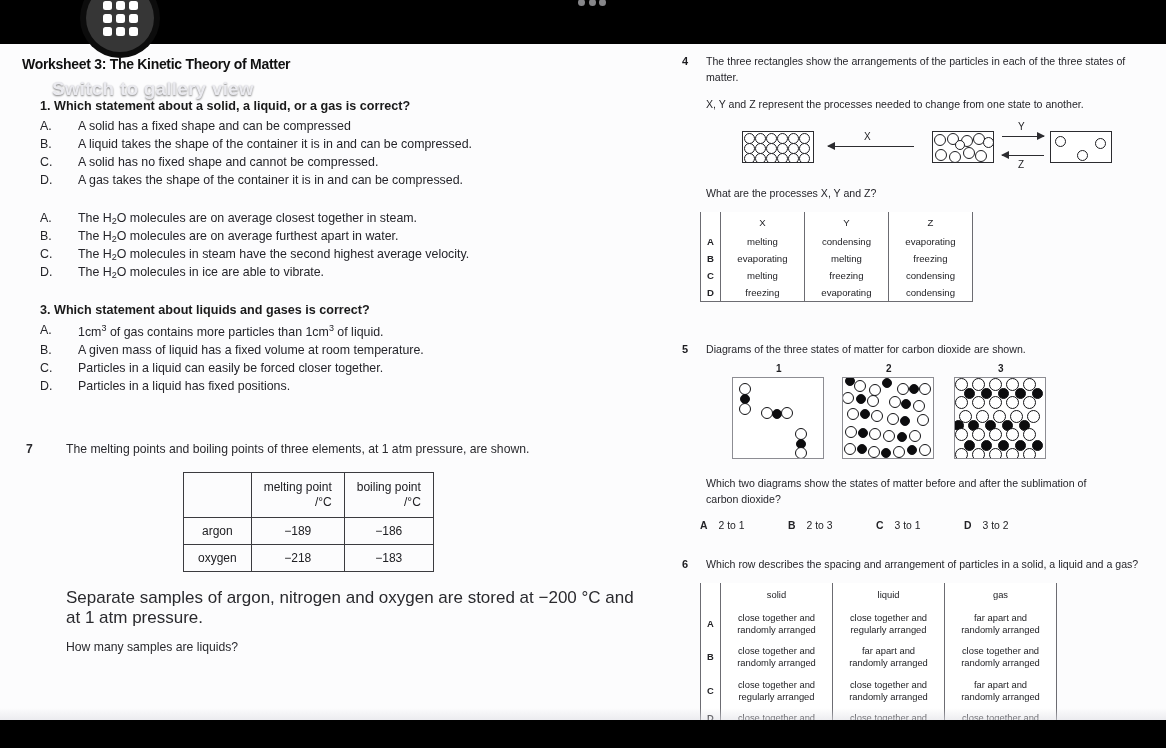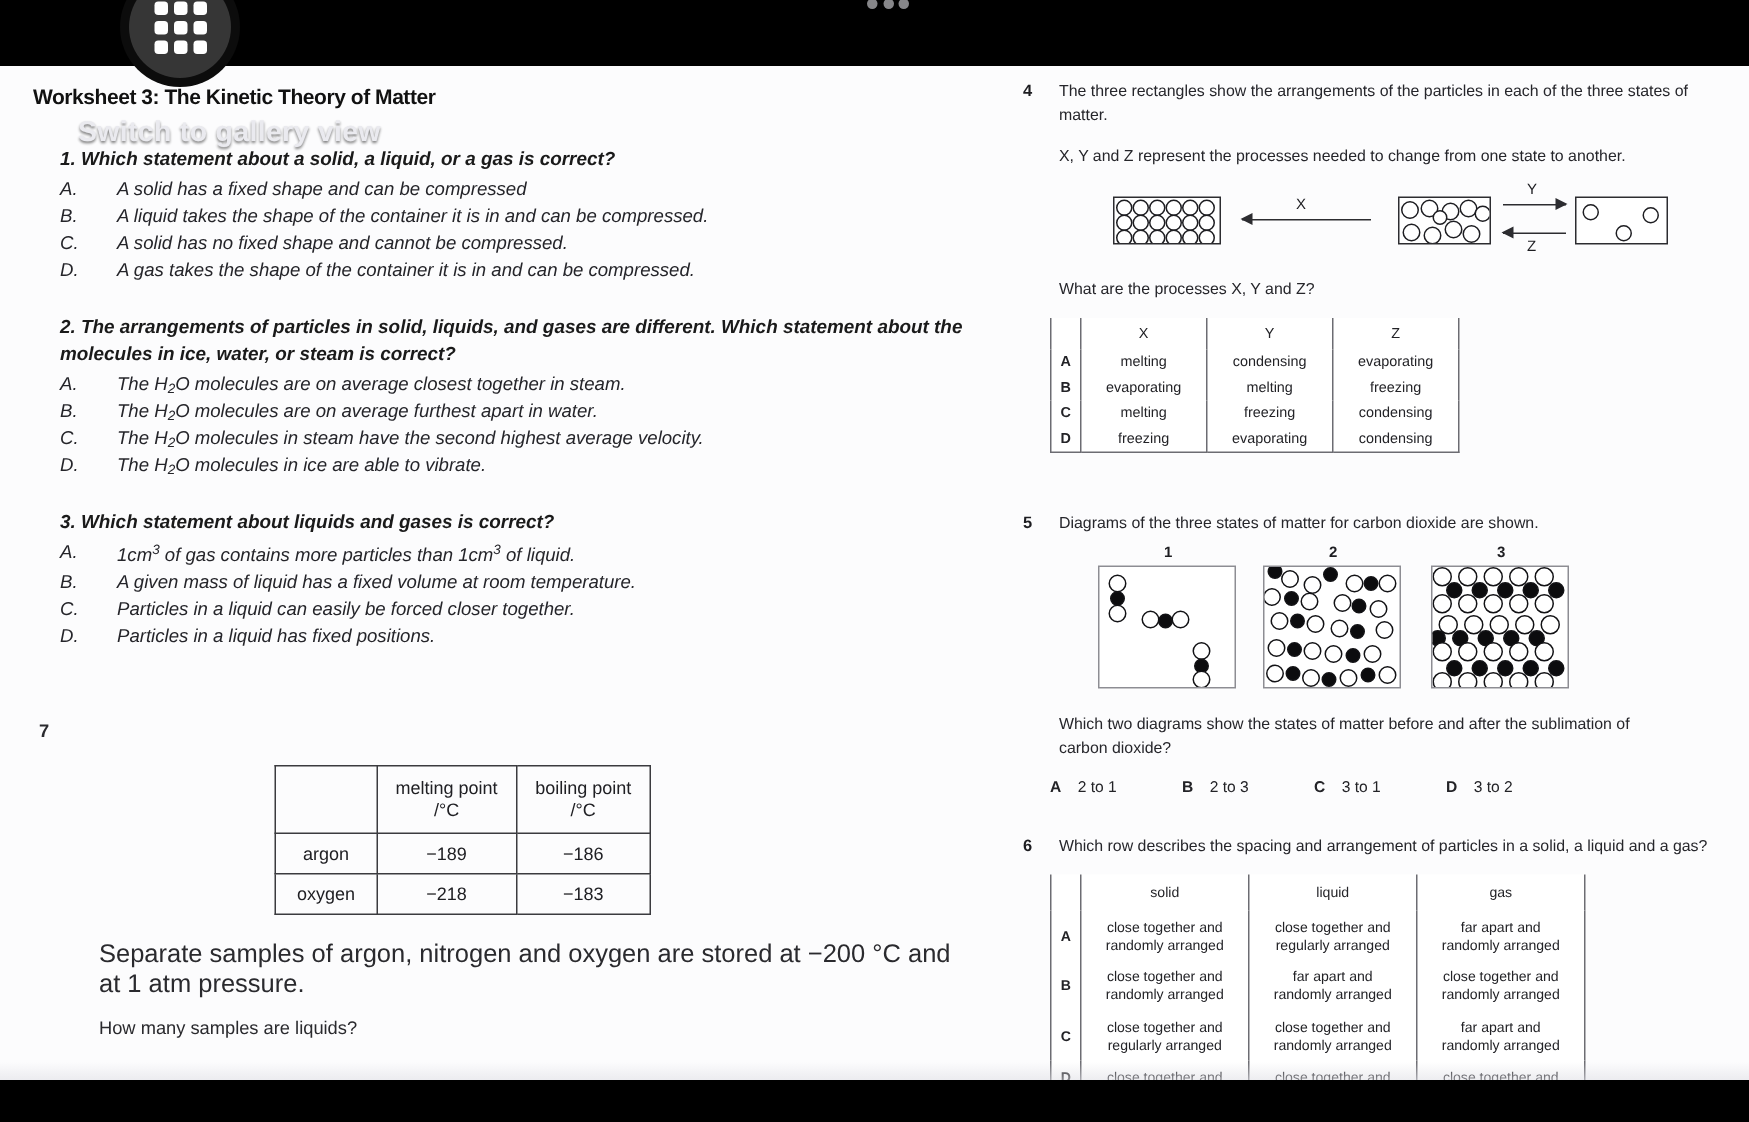--- a/index.html
+++ b/index.html
@@ -61,21 +61,21 @@
   }
 
   
   .page-left { position:absolute; left:0; top:0; width:660px; height:690px; padding:26px 18px 0 18px; }
 
   .wtitle {
     font-size:14px; font-weight:700; color:#111; letter-spacing:-.3px;
     margin:0 0 26px 4px;
   }
 
-  .qblock { margin-bottom:20px;font-style:italic; }
+  .qblock { margin-bottom:20px; }
   .qstem {
     font-size:12.6px; font-weight:700; color:#1a1a1a; line-height:1.42;
     margin-left:22px; margin-bottom:2px; max-width:615px;
   }
   .opts { margin-left:22px; }
   .opt { display:flex; font-size:12.4px; color:#25252a; line-height:1.45; }
   .opt .lbl { width:38px; flex:none; }
   .opt .txt { flex:1; }
   sub { font-size:9px; vertical-align:-2px; }
   sup { font-size:9px; vertical-align:5px; }
@@ -84,21 +84,21 @@
   .q7 { margin-top:46px; position:relative; }
   .q7-head { display:flex; font-size:12.2px; color:#2a2a2e; margin-left:8px;}
   .q7-head .num { font-weight:700; width:40px; flex:none; }
   .q7-table {
     border-collapse:collapse; margin:16px 0 0 165px;
     font-size:12px; color:#202024;
   }
   .q7-table td, .q7-table th {
     border:1px solid #3b3b3f; padding:5px 10px; text-align:center; font-weight:400;
   }
-  .q7-table thead td { padding:7px 12px; line-height:1.25; }
+  .q7-table thead td { padding:7px 12px; line-height:1.25;text-align:right; }
   .q7-table td.rowlab { padding:6px 14px; }
   .q7-table tbody tr td { border-top:none; }
   .q7-table tbody tr:first-child td { border-top:1px solid #3b3b3f; }
   .q7-note { font-size:17px; color:#2a2a2e; margin:16px 0 0 48px; }
   .q7-note2 { font-size:12.2px; color:#2a2a2e; margin:12px 0 0 48px; }
 
   
   .page-right { position:absolute; left:666px; top:0; width:500px; height:690px; padding:24px 6px 0 16px; }
 
   .rq { margin-bottom:4px; }
@@ -184,21 +184,20 @@
             <span class="txt">A solid has no fixed shape and cannot be compressed.</span>
           </div>
           <div class="opt">
             <span class="lbl">D.</span>
             <span class="txt">A gas takes the shape of the container it is in and can be compressed.</span>
           </div>
         </div>
       </div>
 
       <div class="qblock">
-        <div class="qstem">2. The arrangements of particles in solid, liquids, and gases are different. Which statement about the molecules in ice, water, or steam is correct?</div>
         <div class="opts">
           <div class="opt">
             <span class="lbl">A.</span>
             <span class="txt"><span>The H</span><sub>2</sub><span>O molecules are on average closest together in steam.</span></span>
           </div>
           <div class="opt">
             <span class="lbl">B.</span>
             <span class="txt"><span>The H</span><sub>2</sub><span>O molecules are on average furthest apart in water.</span></span>
           </div>
           <div class="opt">
@@ -230,20 +229,21 @@
           <div class="opt">
             <span class="lbl">D.</span>
             <span class="txt">Particles in a liquid has fixed positions.</span>
           </div>
         </div>
       </div>
 
       <div class="q7">
         <div class="q7-head">
           <span class="num">7</span>
+          <span>The melting points and boiling points of three elements, at 1 atm pressure, are shown.</span>
         </div>
 
         <table class="q7-table">
           <thead>
             <tr>
               <td></td>
               <td>
                 <div>melting point</div>
                 <div>/°C</div>
               </td>

